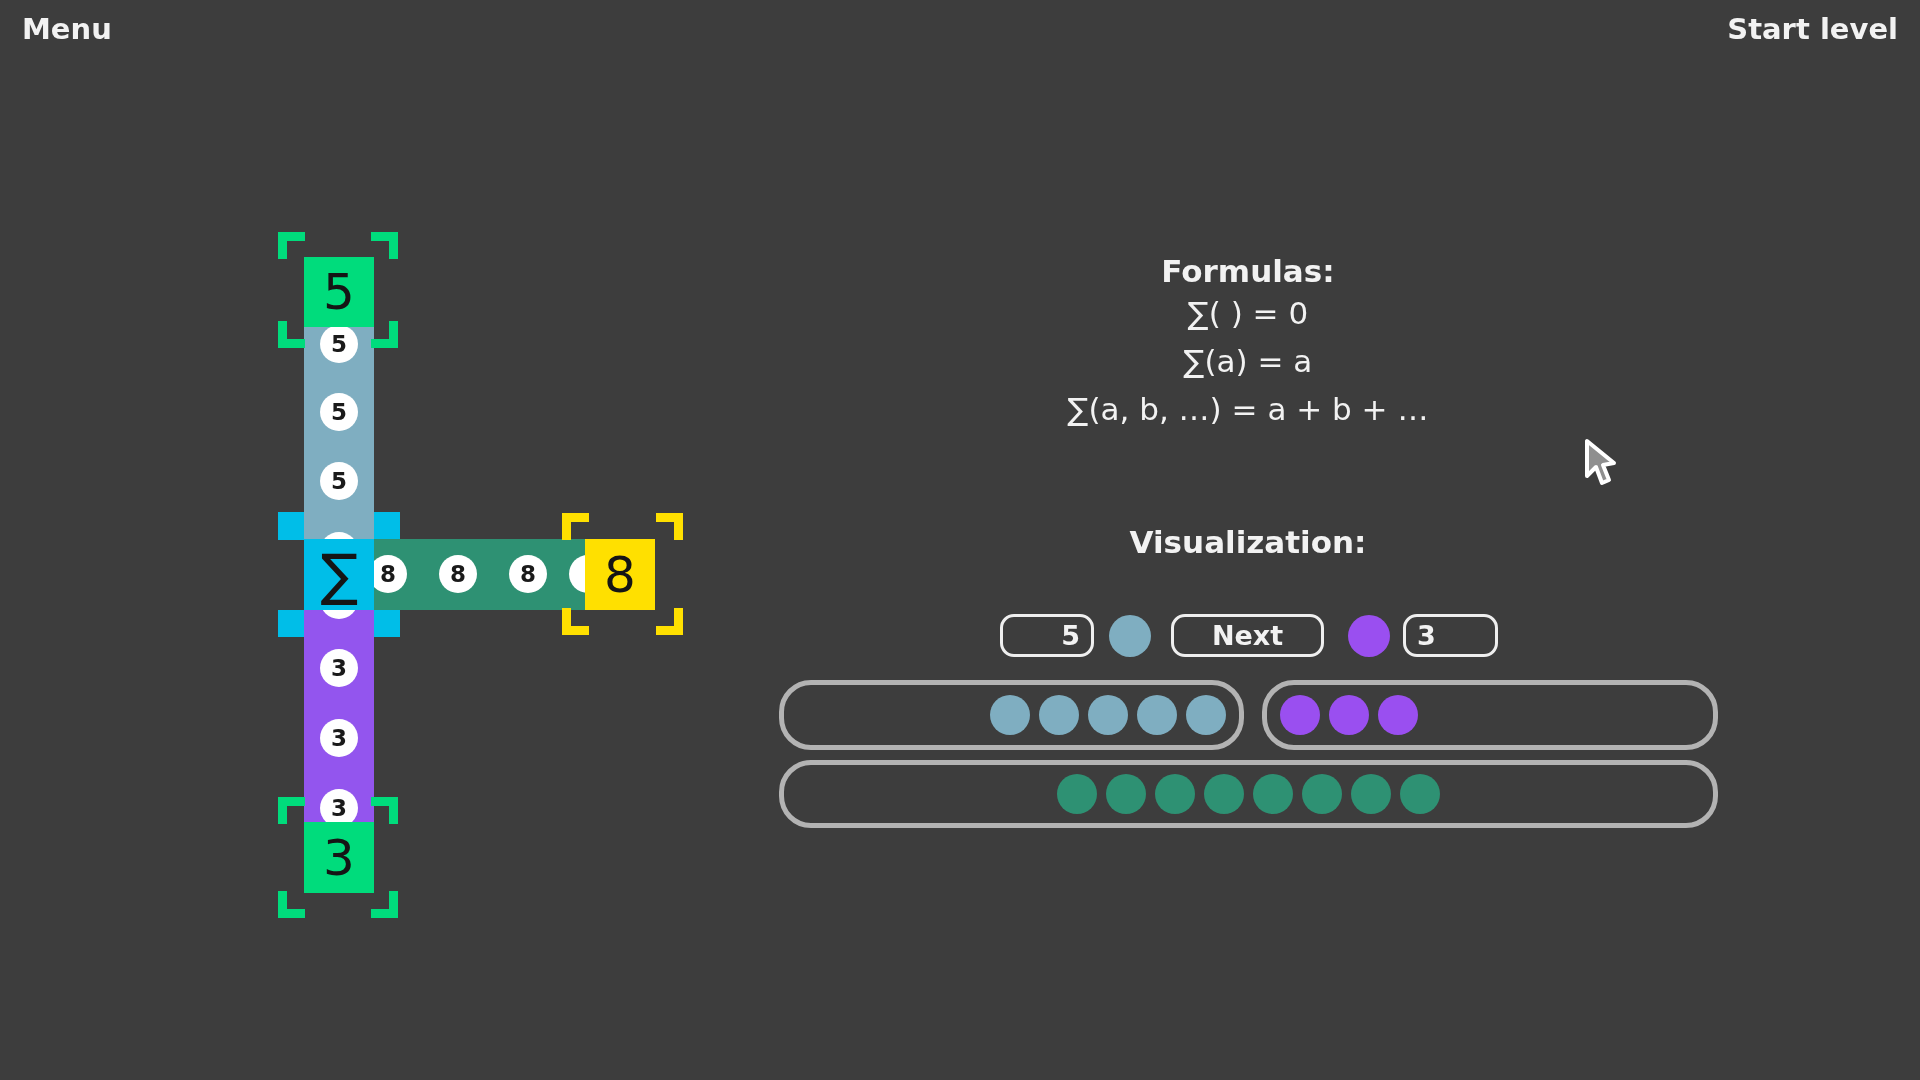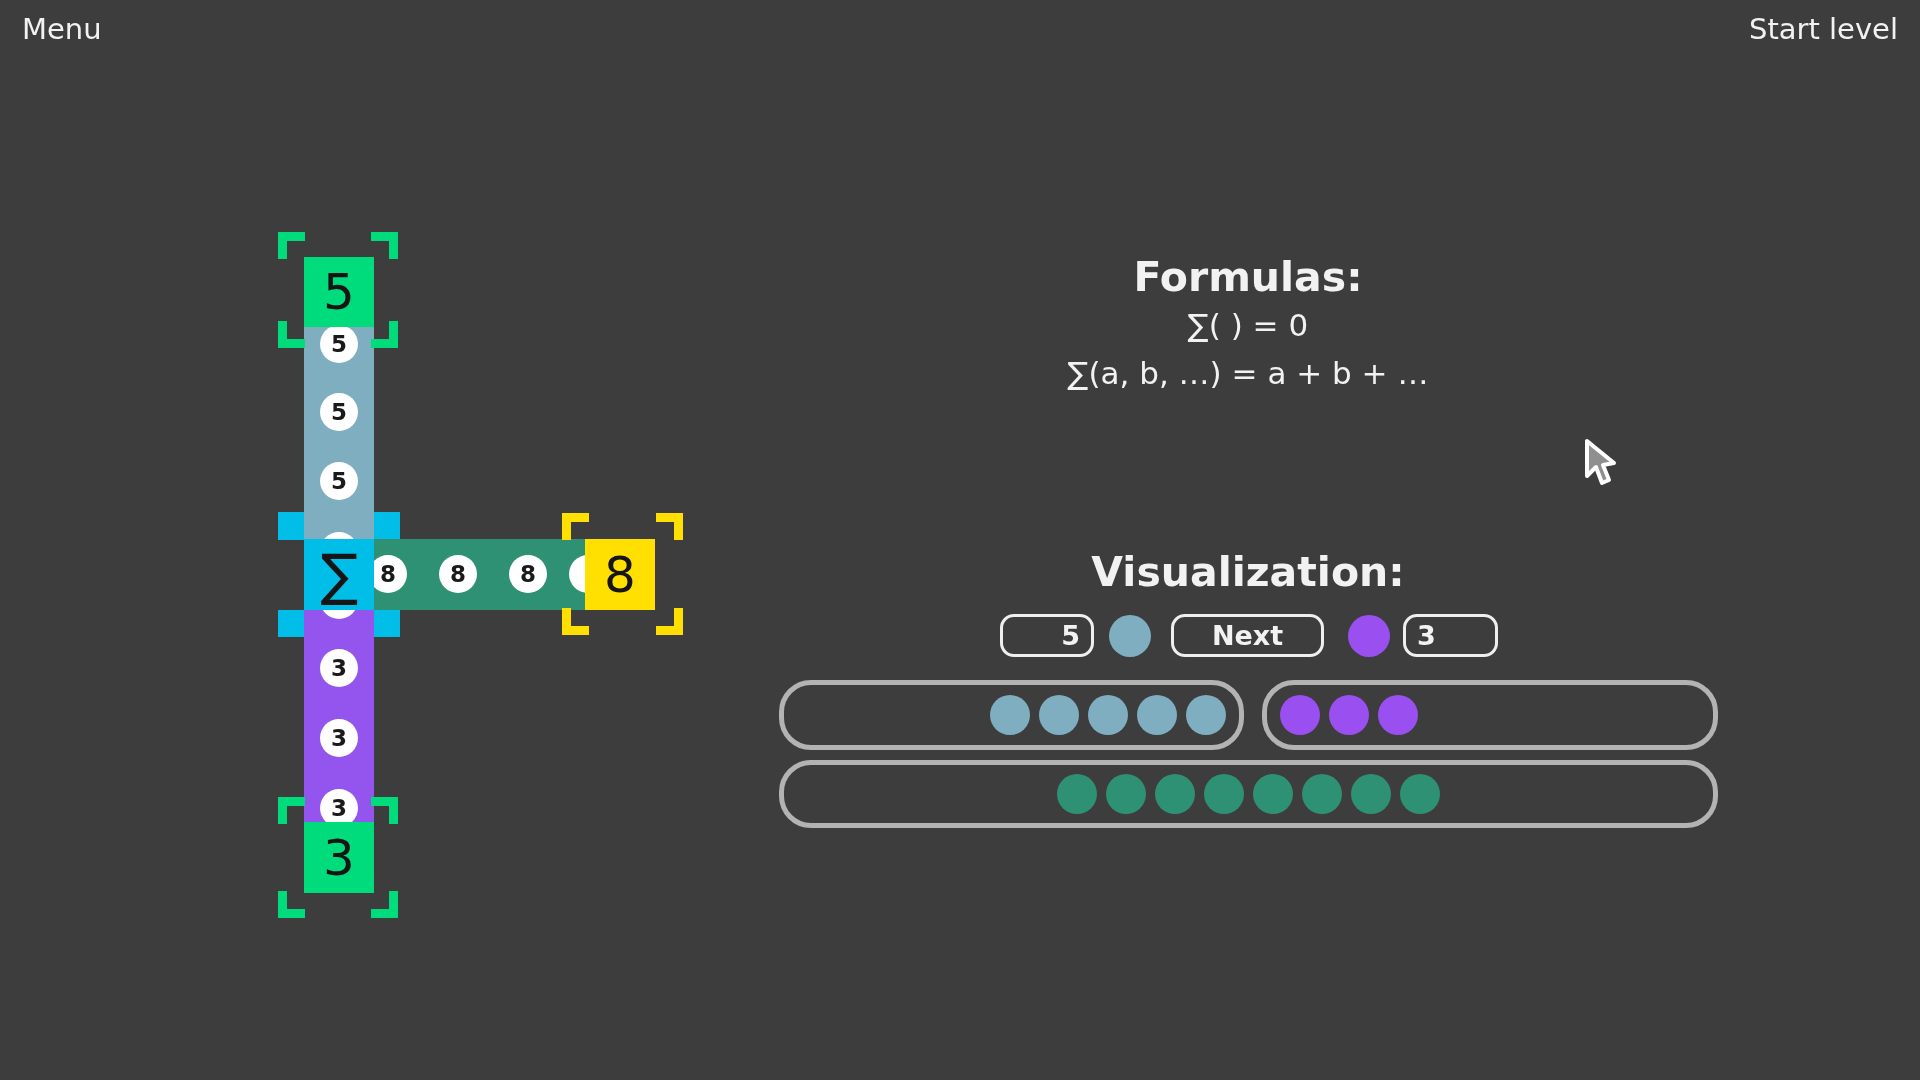--- a/index.html
+++ b/index.html
@@ -8,21 +8,21 @@
     background: #3D3D3D;
     font-family: "DejaVu Sans", sans-serif;
     color: #F2F2F2;
     position: relative;
   }
   .abs { position: absolute; }
 
   
   .hdr-btn {
     font-size: 29px;
-    font-weight: 400;
+    font-weight: 700;
     color: #F2F2F2;
     cursor: pointer;
     user-select: none;
   }
   #menu-btn { left: 22px; top: 12px; }
   #next-level-btn { right: 22px; top: 12px; }
 
   
   .band { background: #00BEE8; z-index: 1; }
   .column, .bar { z-index: 2; }
@@ -59,21 +59,21 @@
   .corner { position: absolute; width: 27px; height: 27px; border-color: currentColor; }
   .c-tl { top: 0; left: 0; border-top: 9px solid; border-left: 9px solid; }
   .c-tr { top: 0; right: 0; border-top: 9px solid; border-right: 9px solid; }
   .c-bl { bottom: 0; left: 0; border-bottom: 9px solid; border-left: 9px solid; }
   .c-br { bottom: 0; right: 0; border-bottom: 9px solid; border-right: 9px solid; }
   .bracket-green { color: #00DC7C; }
   .bracket-yellow { color: #FFE000; }
 
   
   .panel-text { left: 898px; width: 700px; text-align: center; }
-  #formulas-title, #viz-title { font-size: 41px; font-weight: 700; }
+  #formulas-title, #viz-title { font-size: 31px; font-weight: 700; }
   .formula-line { font-size: 31px; font-weight: 500; line-height: 48px; white-space: pre; }
 
   .ctrl-pill {
     border: 3px solid #EFEFEF;
     border-radius: 14px;
     height: 43px;
     display: flex; align-items: center;
     font-size: 27px; font-weight: 600; color: #F2F2F2;
     background: transparent;
   }
@@ -149,24 +149,25 @@
     <div class="corner c-tl"></div>
     <div class="corner c-tr"></div>
     <div class="corner c-bl"></div>
     <div class="corner c-br"></div>
   </div>
 </div>
 
 <div class="abs panel-text" style="top:253px;">
   <div id="formulas-title">Formulas:</div>
   <div class="formula-line">∑( ) = 0</div>
+  <div class="formula-line">∑(a) = a</div>
   <div class="formula-line">∑(a, b, …) = a + b + …</div>
 </div>
 
-<div class="abs panel-text" style="top:548px;">
+<div class="abs panel-text" style="top:524px;">
   <div id="viz-title">Visualization:</div>
 </div>
 
 <div class="abs ctrl-pill val-right" style="left:1000px;top:614px;width:94px;">5</div>
 <div class="abs ctrl-circle dot-steel" style="left:1109px;top:615px;"></div>
 <div class="abs ctrl-pill btn" style="left:1171px;top:614px;width:153px;">Next</div>
 <div class="abs ctrl-circle dot-purple" style="left:1348px;top:615px;"></div>
 <div class="abs ctrl-pill val-left" style="left:1403px;top:614px;width:95px;">3</div>
 
 <div class="abs tray align-right" style="left:779px;top:680px;width:465px;height:70px;">

